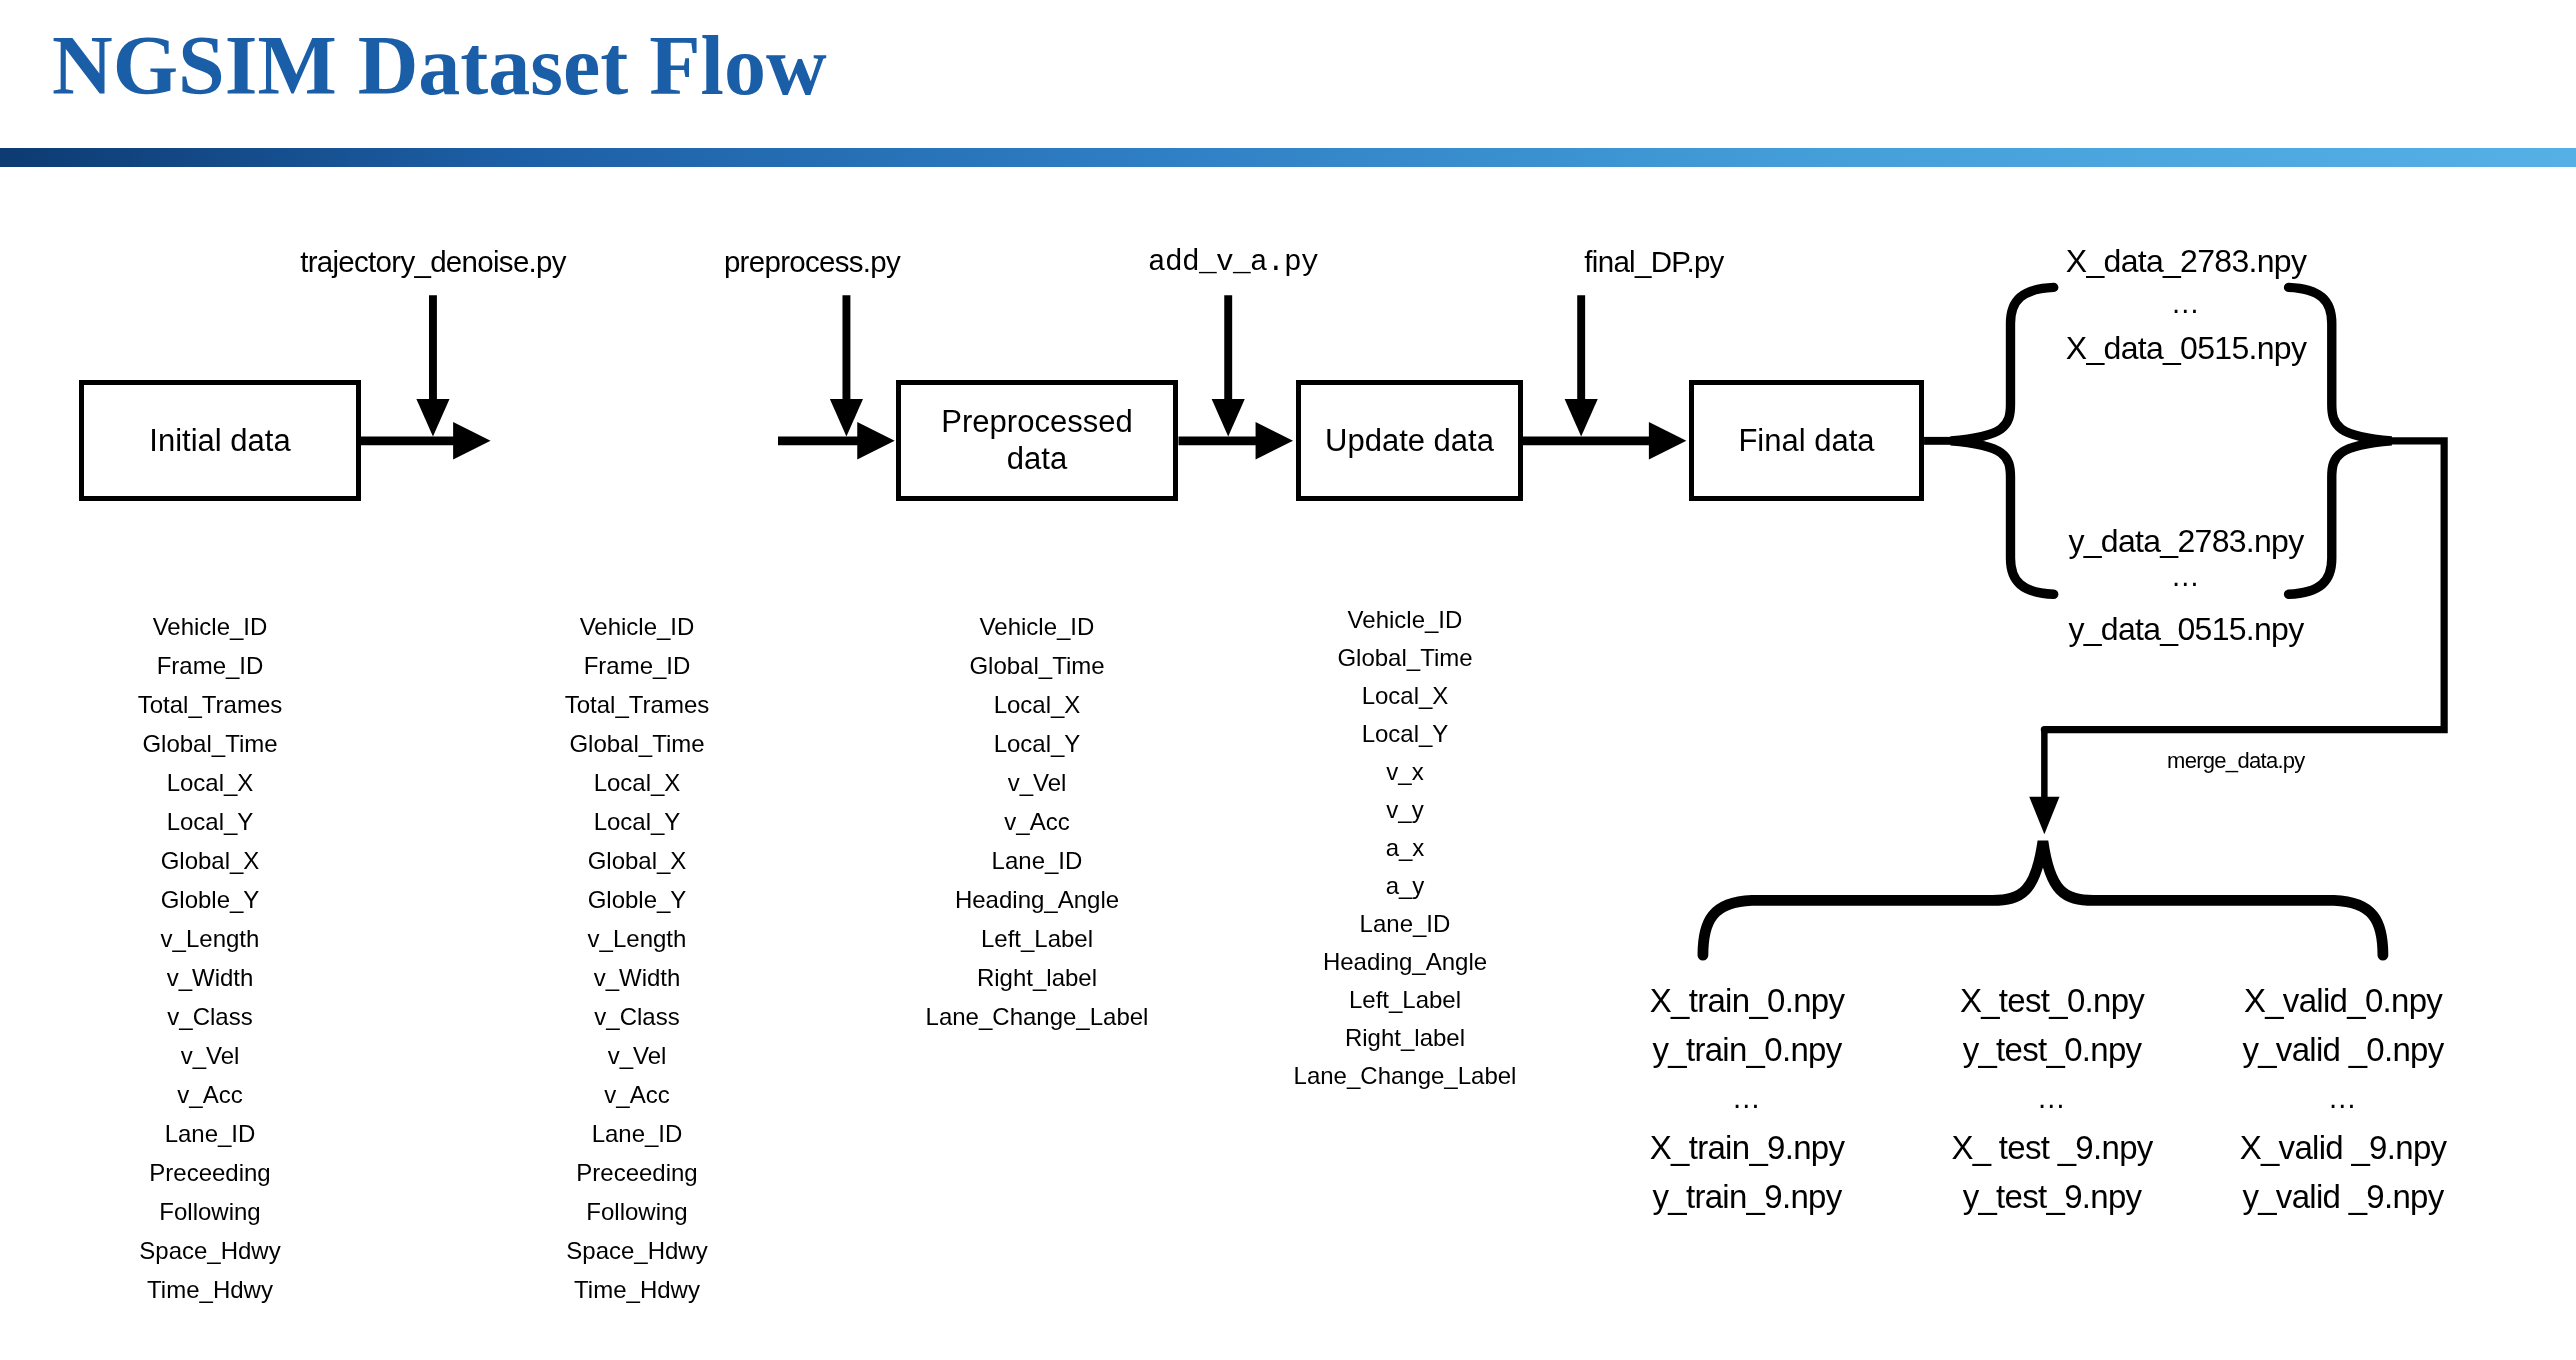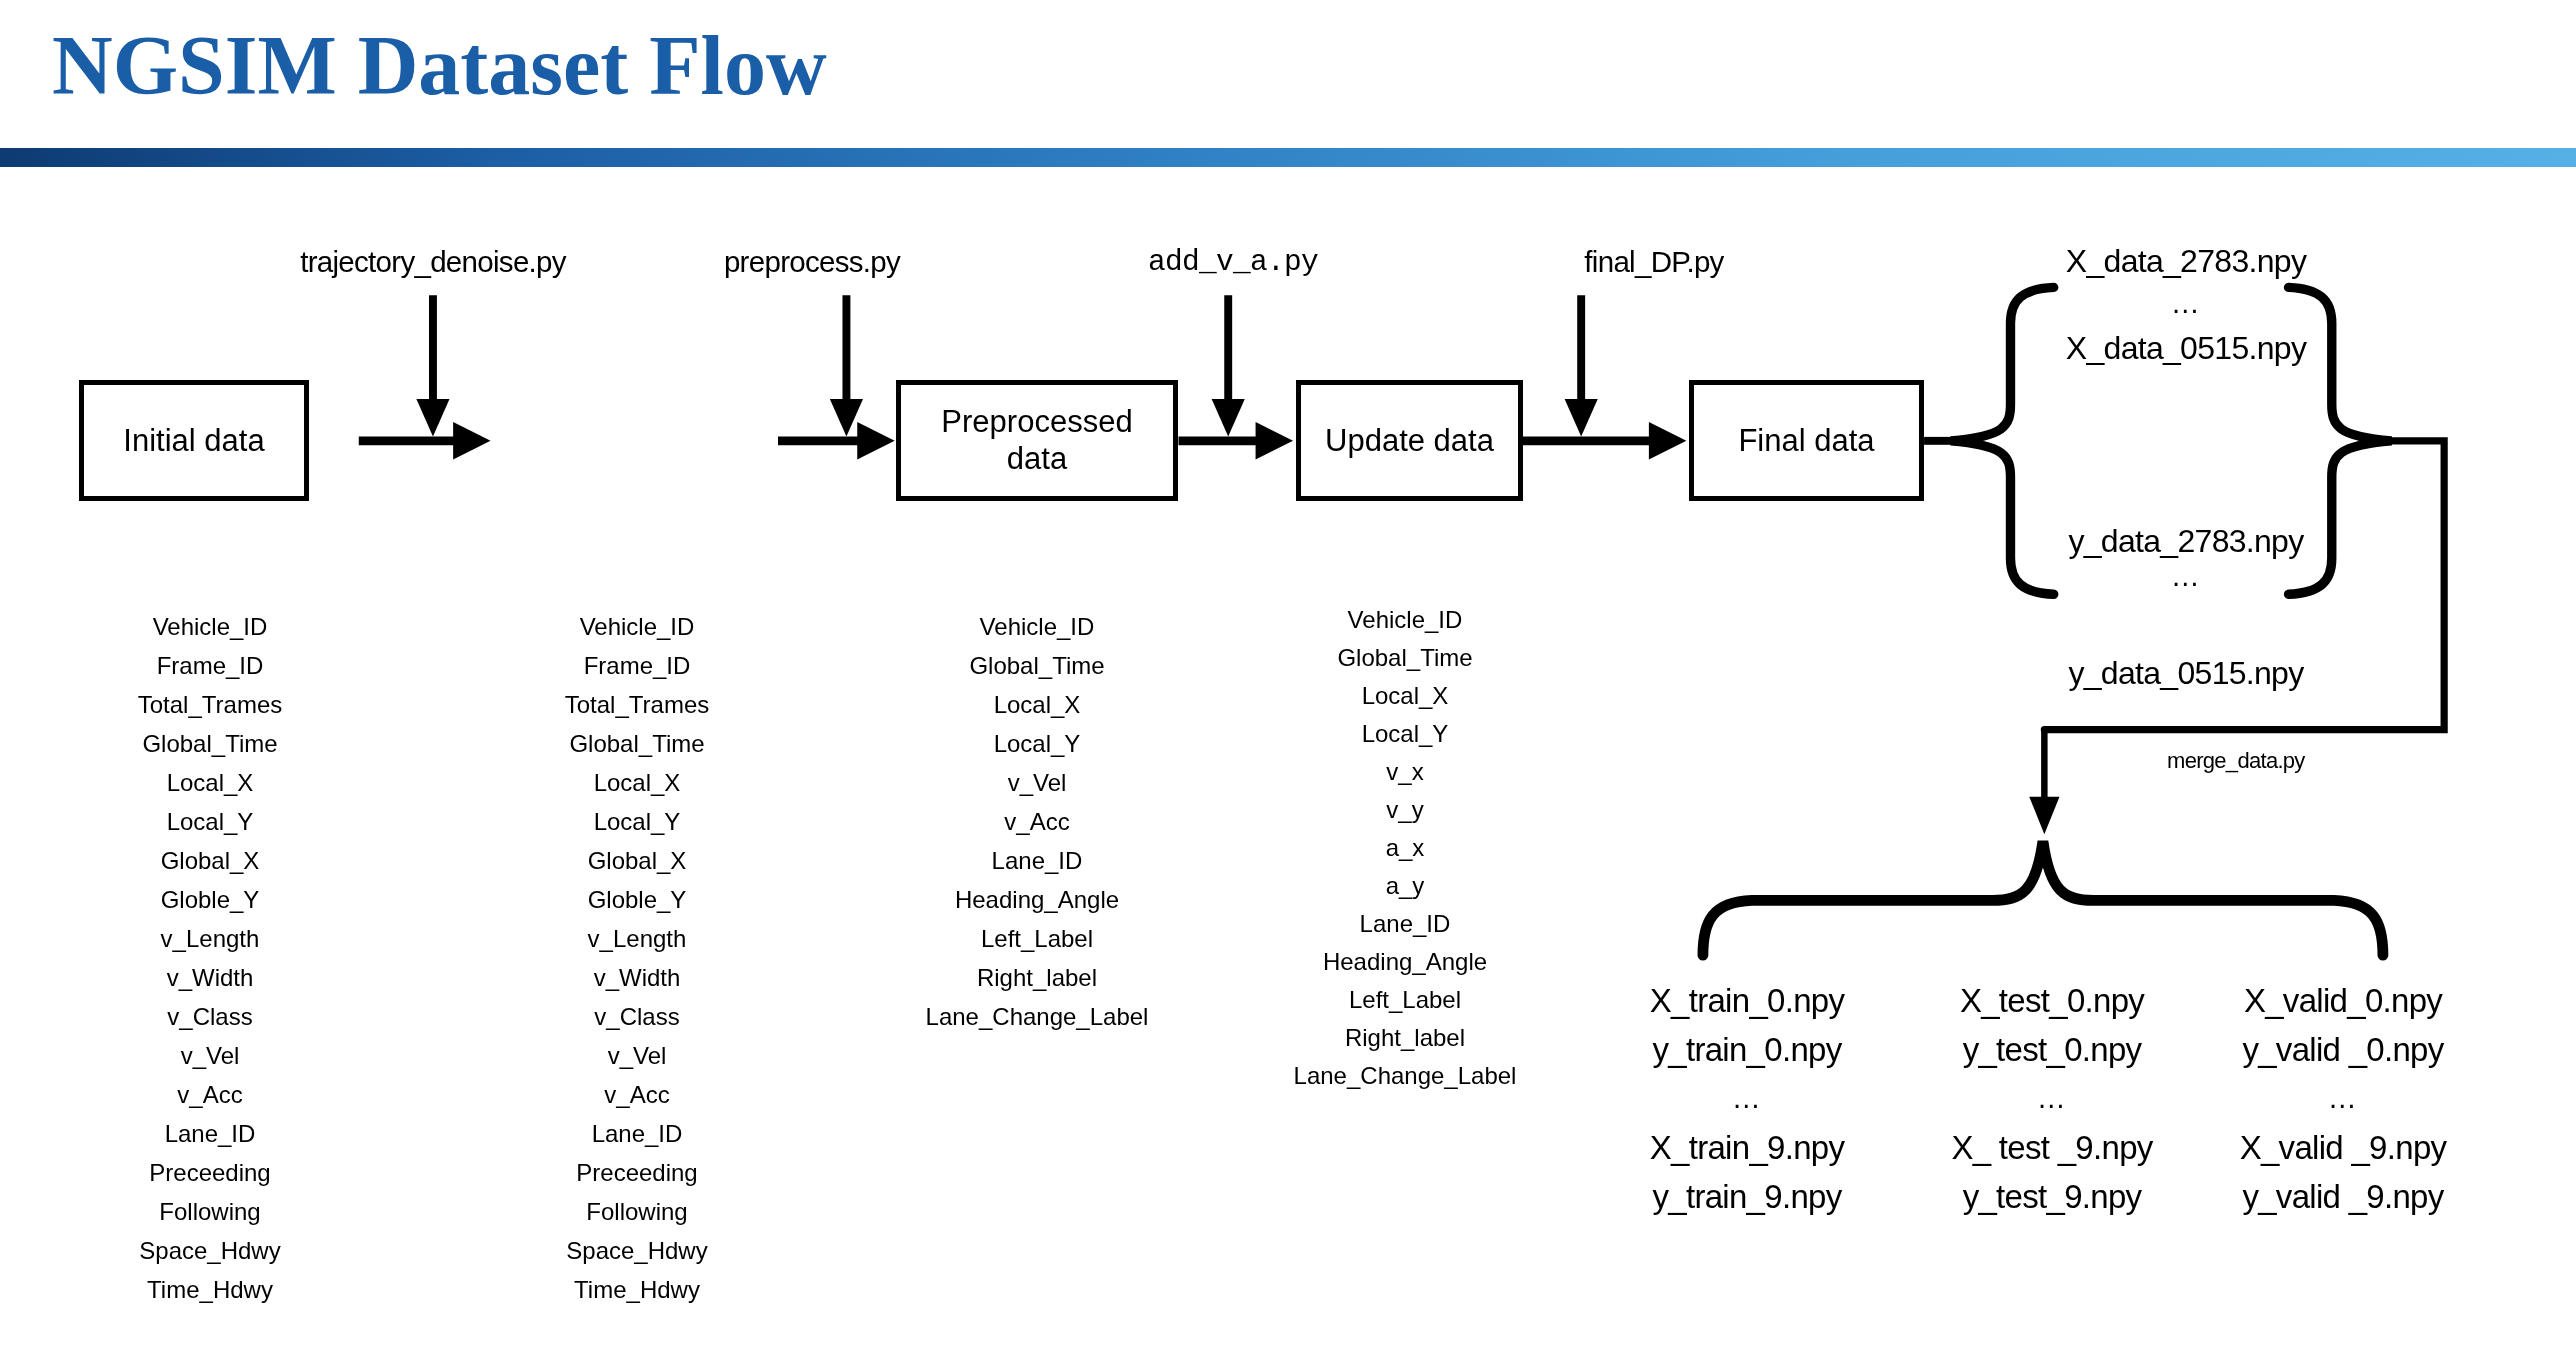--- a/index.html
+++ b/index.html
@@ -29,21 +29,21 @@
   .overlay{position:absolute; left:0; top:0; color:var(--ink);}
   .flow-box{
     position:absolute; top:380px; height:121px;
     box-sizing:border-box; border:5px solid var(--ink); background:var(--bg);
     display:flex; align-items:center; justify-content:center;
     font-size:31px; text-align:center;
   }
   .flow-box .lbl{display:block;}
   .nowrap .lbl{white-space:nowrap;}
   .wrap2 .lbl{max-width:216px; line-height:1.18;}
-  .b1{left:79px; width:230px;}
+  .b1{left:79px; width:282px;}
   .b2{left:493px; width:283px;}
   .b3{left:896px; width:282px;}
   .b4{left:1296px; width:227px;}
   .b5{left:1689px; width:235px;}
   .script-label{
     position:absolute; top:245px; transform:translateX(-50%);
     font-size:29.5px; letter-spacing:-0.7px; white-space:nowrap;
   }
   .s1{left:433px;} .s2{left:812px;} .s3{left:1233px;font-family:Liberation Mono, monospace;} .s4{left:1654px;}
   .merge-label{
@@ -145,21 +145,21 @@
   <div class="script-label s2">preprocess.py</div>
   <div class="script-label s3">add_v_a.py</div>
   <div class="script-label s4">final_DP.py</div>
   <div class="merge-label">merge_data.py</div>
 
   <div class="npy" style="left:2186px; top:243px;">X_data_2783.npy</div>
   <div class="npy dots" style="left:2186px; top:287px;">…</div>
   <div class="npy" style="left:2186px; top:330px;">X_data_0515.npy</div>
   <div class="npy" style="left:2186px; top:523px;">y_data_2783.npy</div>
   <div class="npy dots" style="left:2186px; top:560px;">…</div>
-  <div class="npy" style="left:2186px; top:611px;margin-top:44px;">y_data_0515.npy</div>
+  <div class="npy" style="left:2186px; top:611px;">y_data_0515.npy</div>
 
   <div class="field-list f1">
       <div class="list-row">Vehicle_ID</div>
       <div class="list-row">Frame_ID</div>
       <div class="list-row">Total_Trames</div>
       <div class="list-row">Global_Time</div>
       <div class="list-row">Local_X</div>
       <div class="list-row">Local_Y</div>
       <div class="list-row">Global_X</div>
       <div class="list-row">Globle_Y</div>

